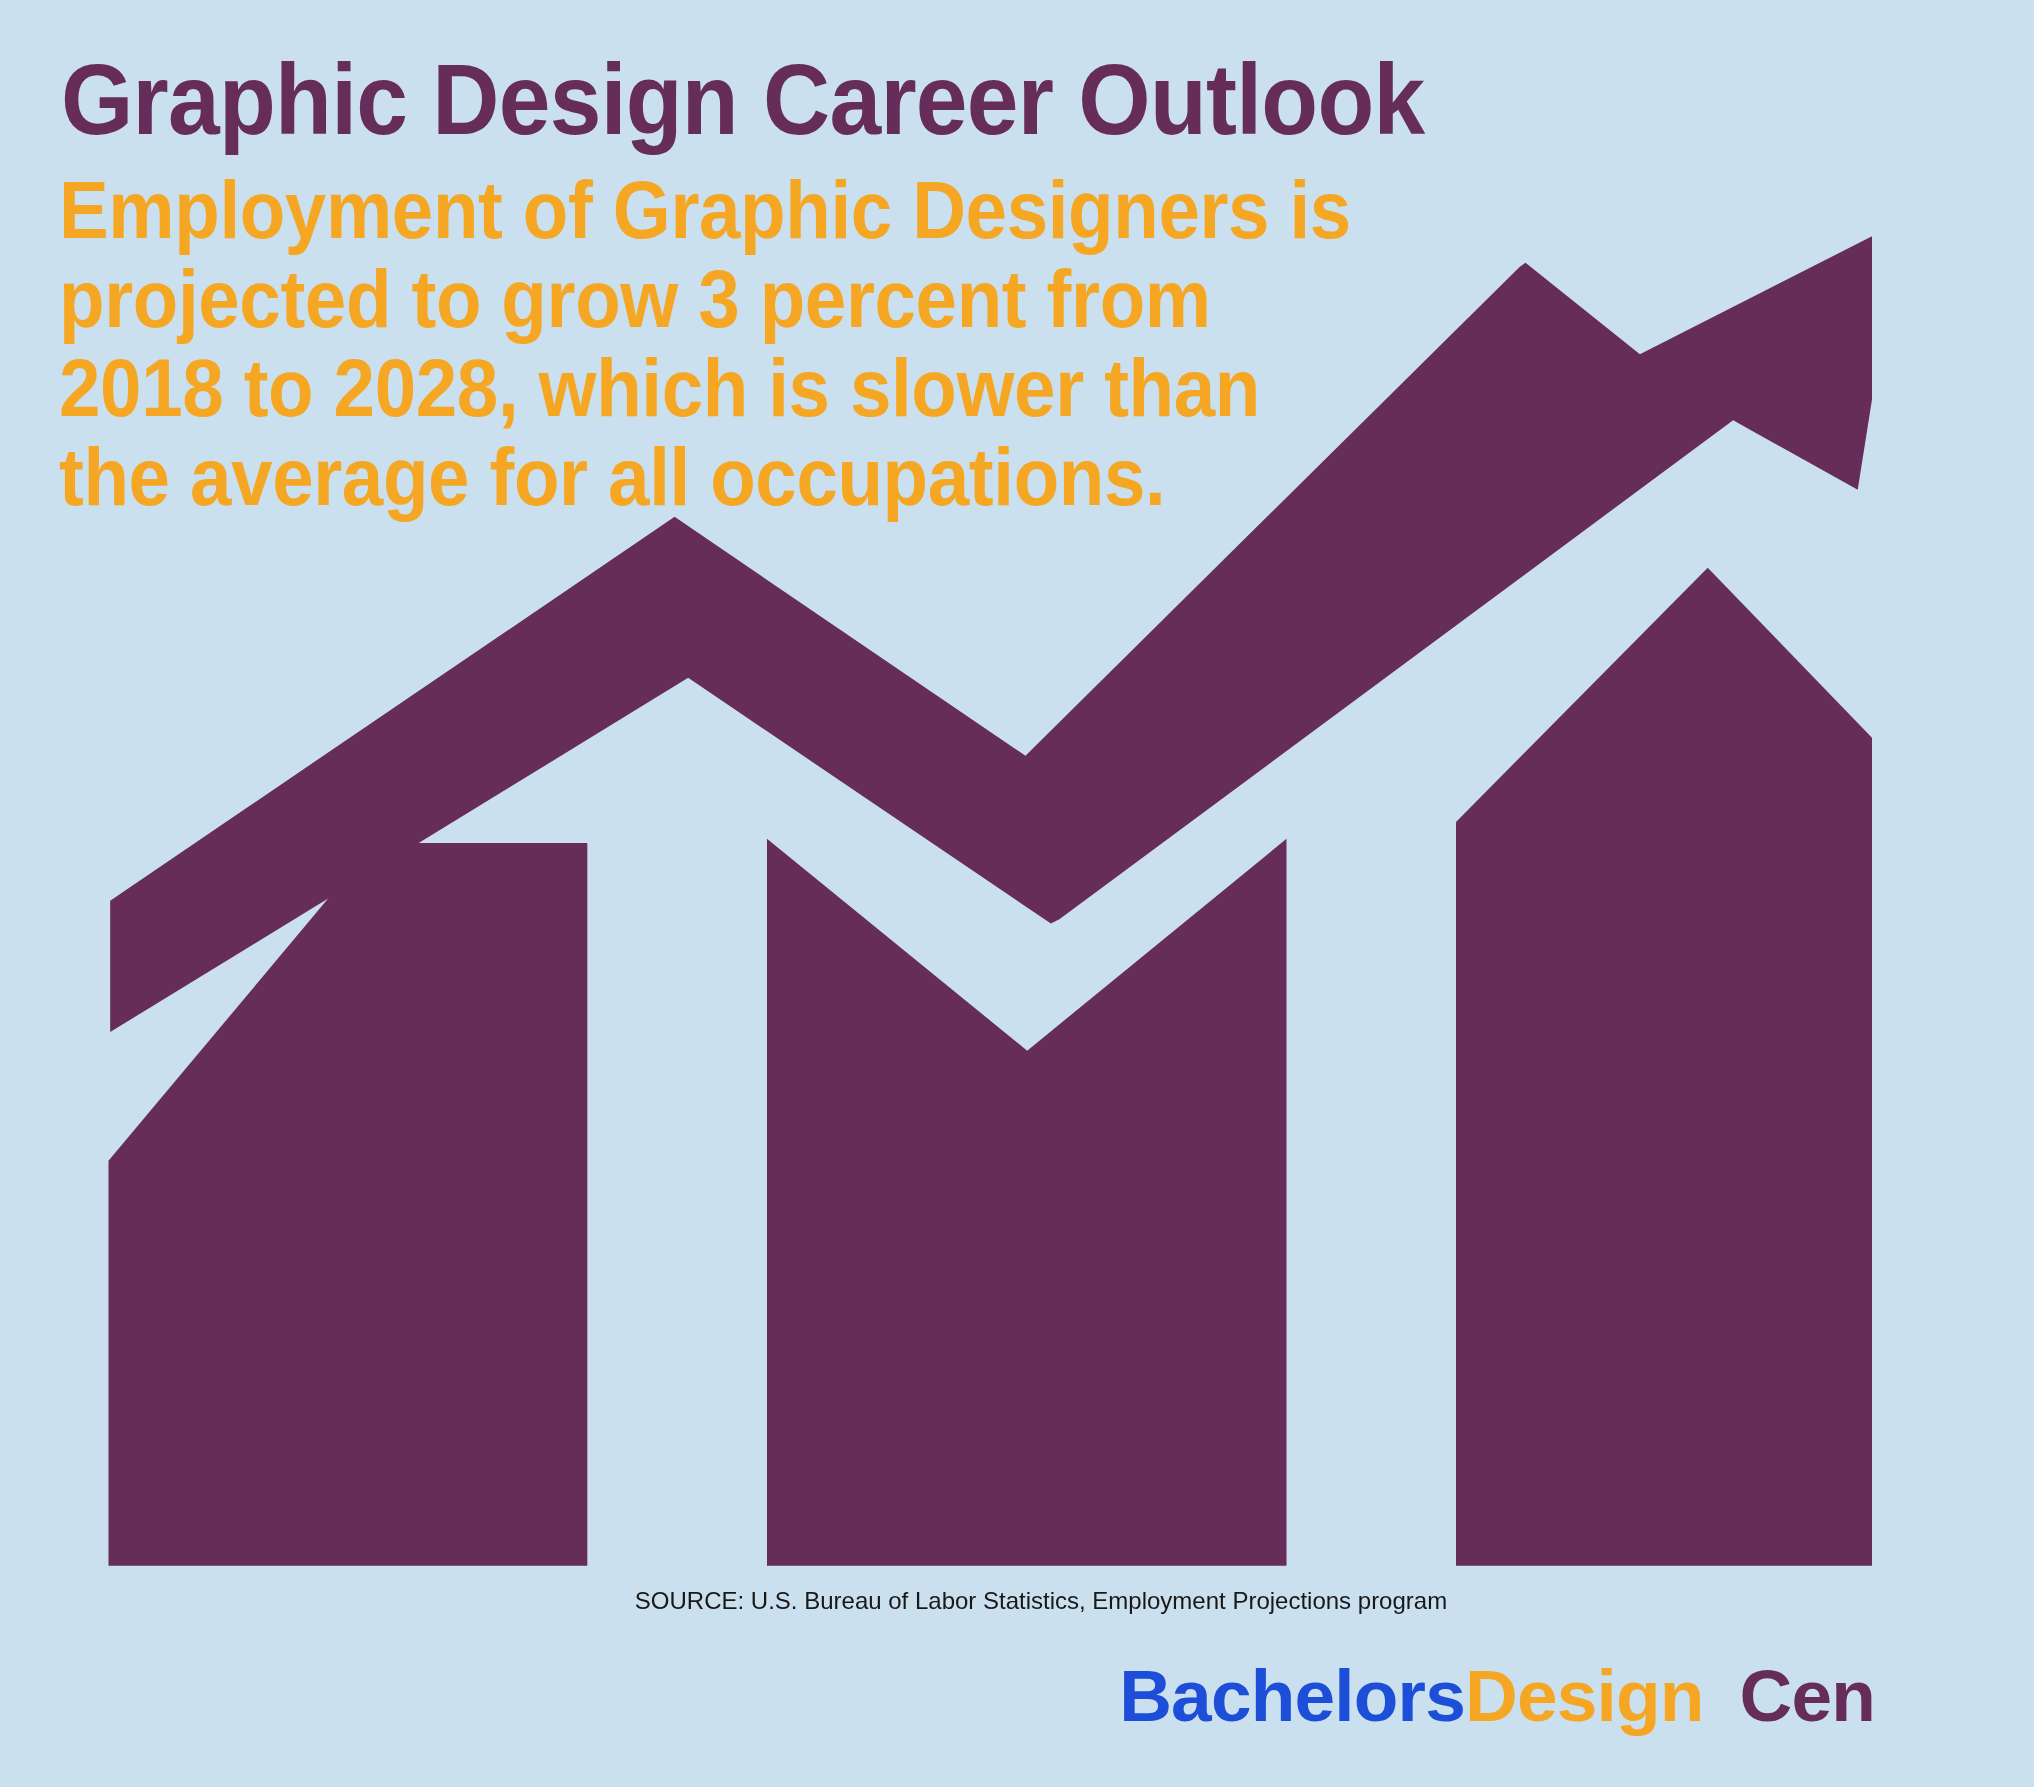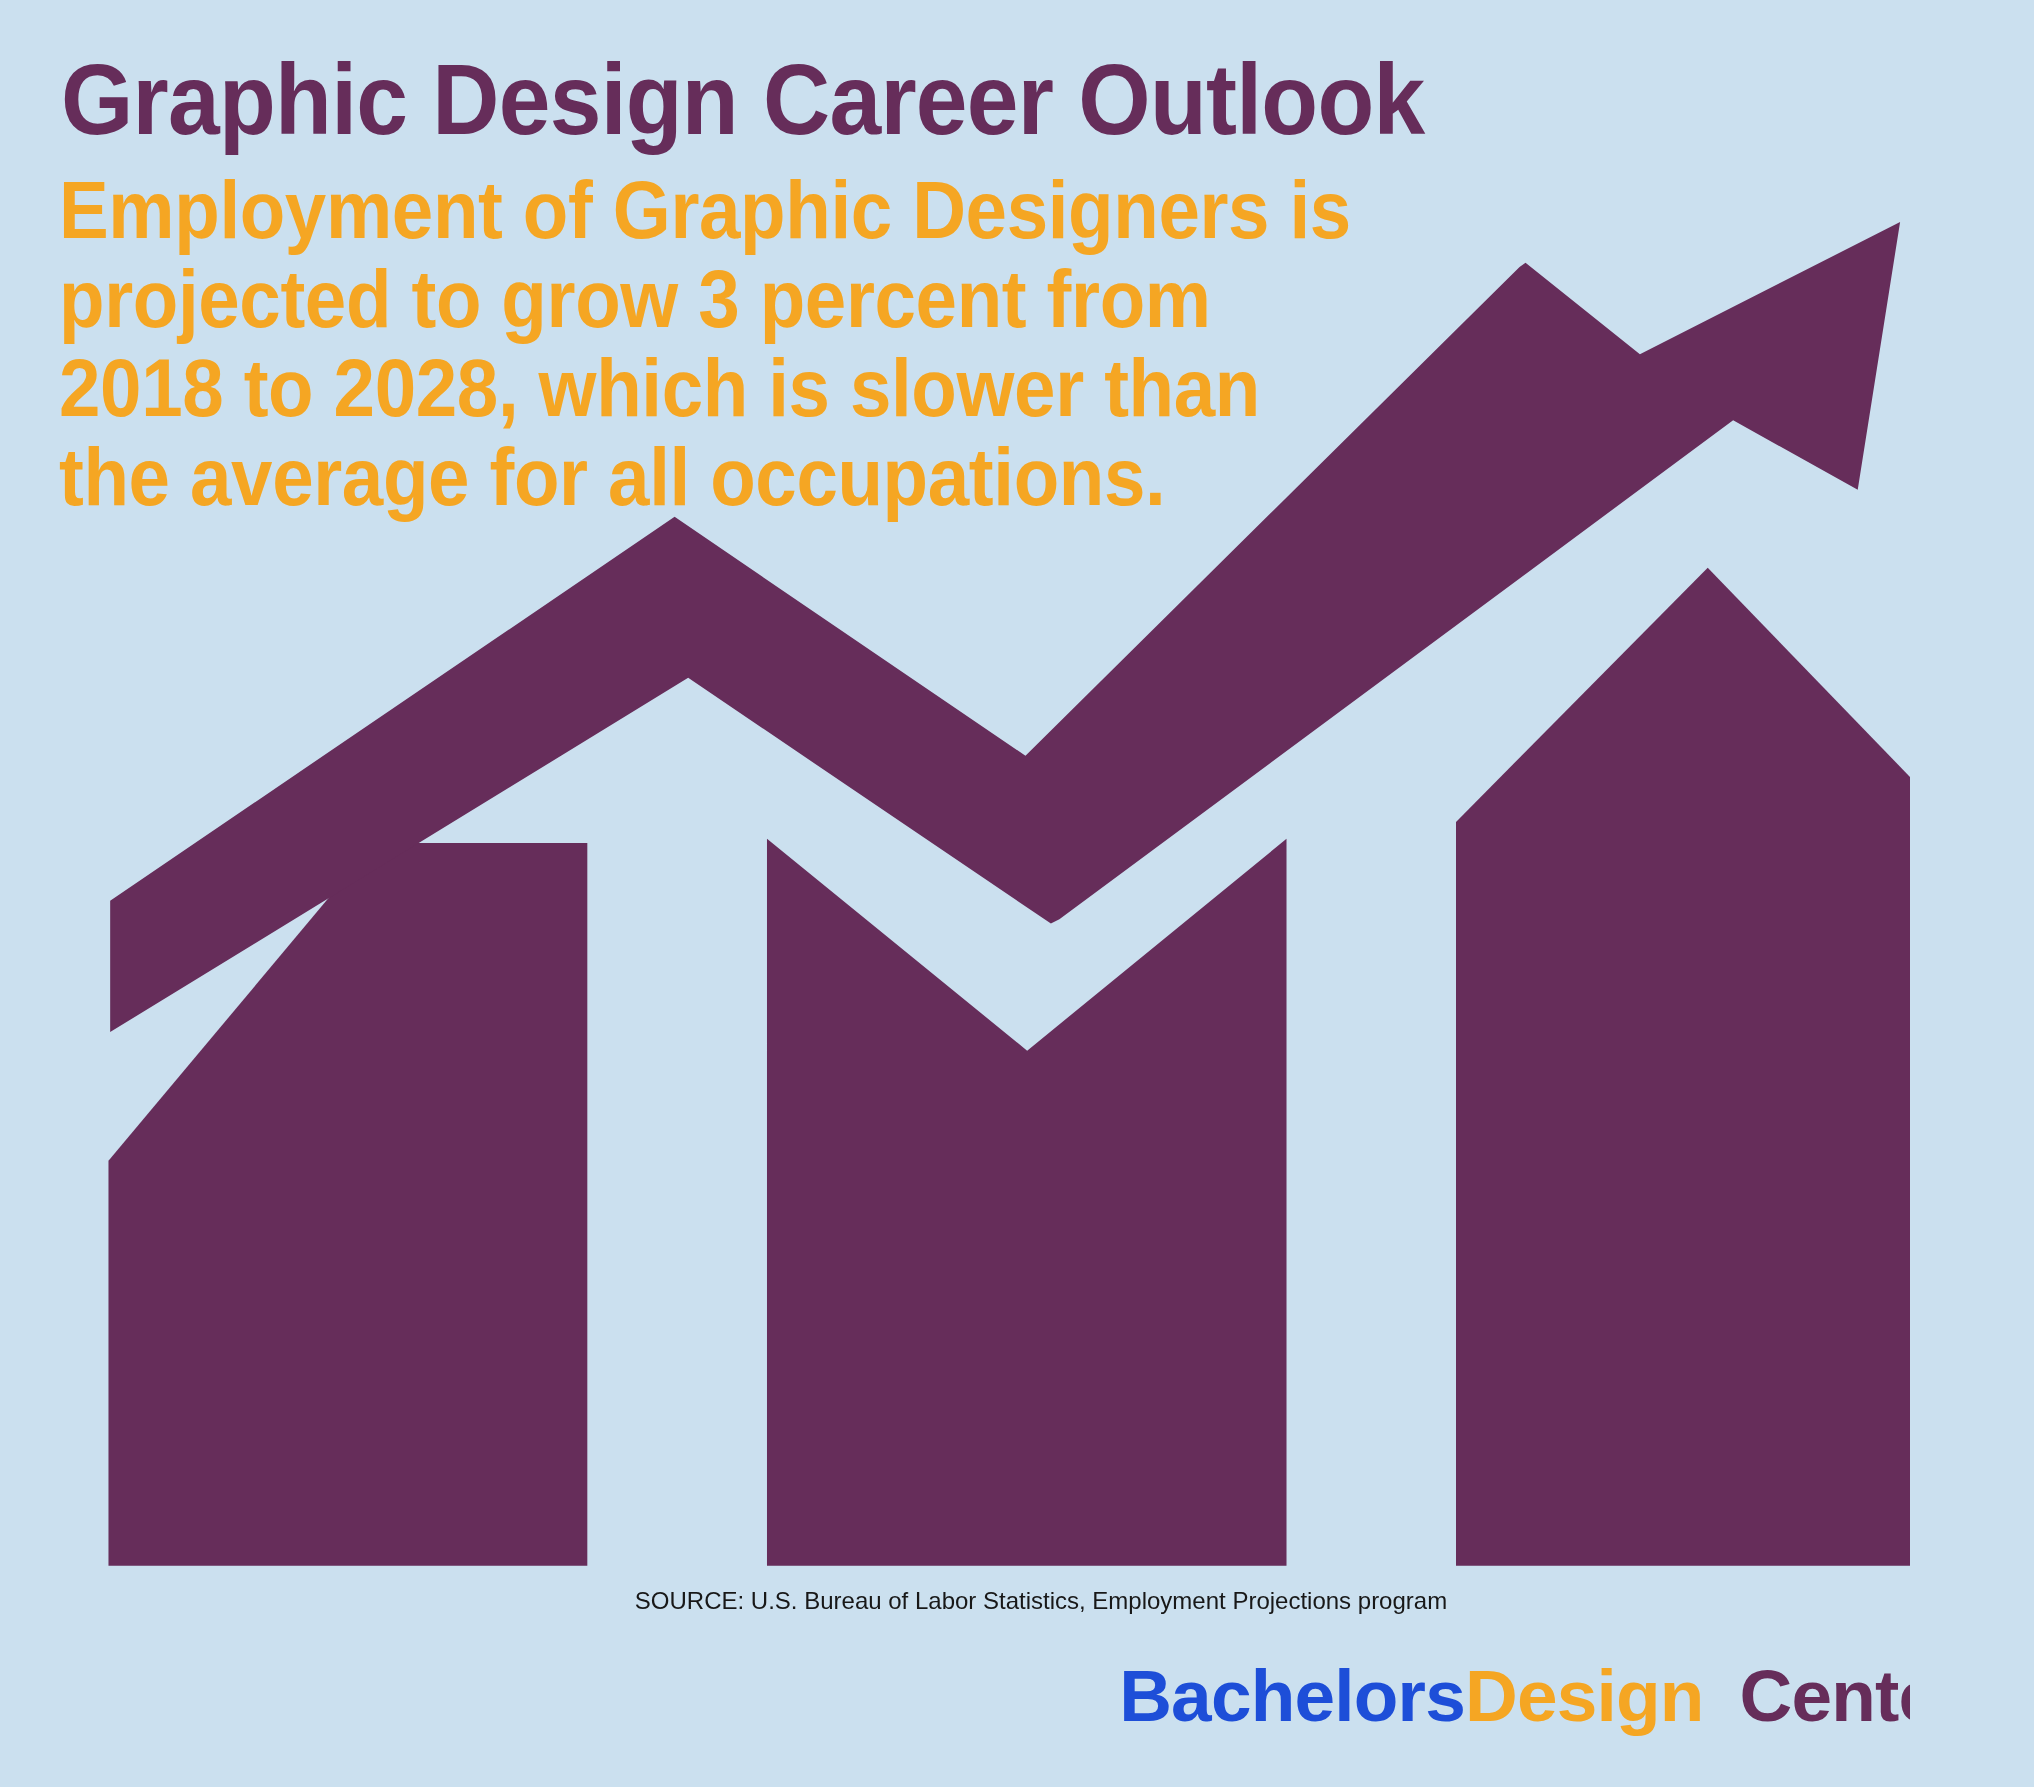--- a/index.html
+++ b/index.html
@@ -10,21 +10,20 @@
   body {
     background: #cbe0ef;
     font-family: "Liberation Sans", sans-serif;
   }
   #canvas {
     position: relative;
     width: 1872px;
     height: 1787px;
     background: #cbe0ef;
     overflow: hidden;
-    padding-left: 38px;
   }
   
   #graphic {
     position: absolute;
     left: 0;
     top: 0;
     width: 2034px;
     height: 1787px;
     z-index: 1;
   }

